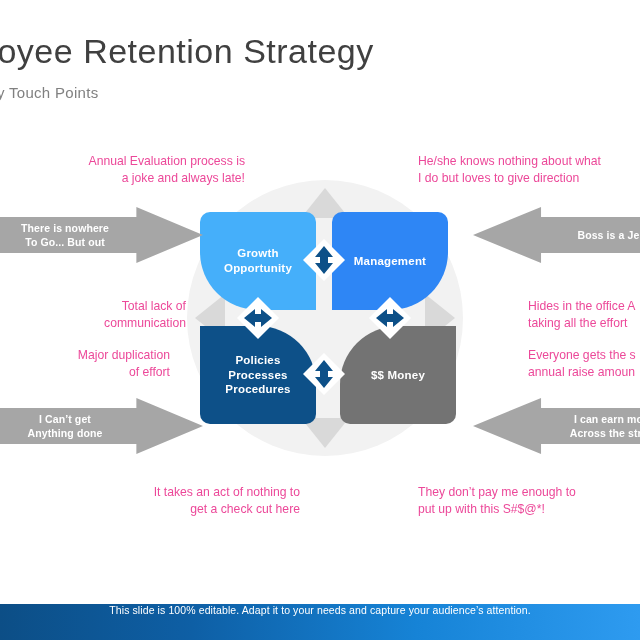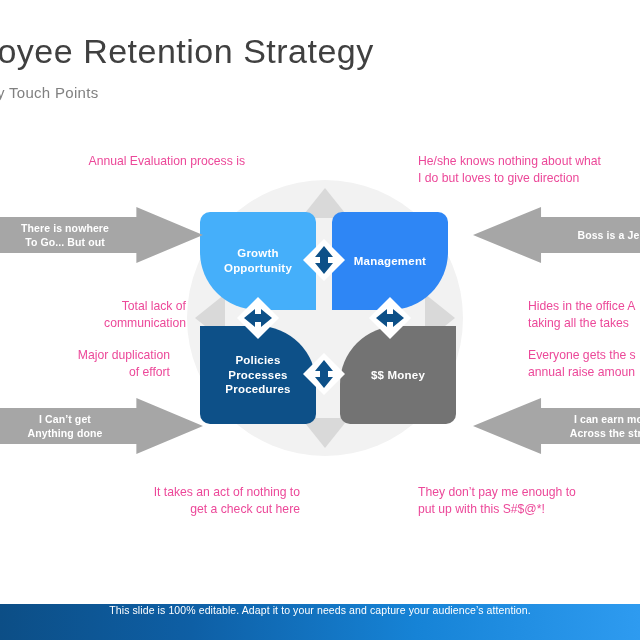--- a/index.html
+++ b/index.html
@@ -259,40 +259,41 @@
 
 <div class="callout left-point" id="callout-br">
   <span>
     <span>I can earn more</span><br>
     <span>Across the street</span>
   </span>
 </div>
 
 <div class="note right-align" id="note-top-left">
   <span>Annual Evaluation process is</span><br>
+  <span>a joke and always late!</span>
 </div>
 
 <div class="note left-align" id="note-top-right">
   <span>He/she knows nothing about what</span><br>
   <span>I do but loves to give direction</span>
 </div>
 
 <div class="note right-align" id="note-mid-left-1">
   <span>Total lack of</span><br>
   <span>communication</span>
 </div>
 
 <div class="note right-align" id="note-mid-left-2">
   <span>Major duplication</span><br>
   <span>of effort</span>
 </div>
 
 <div class="note left-align" id="note-mid-right-1">
   <span>Hides in the office A</span><br>
-  <span>taking all the takes</span>
+  <span>taking all the effort</span>
 </div>
 
 <div class="note left-align" id="note-mid-right-2">
   <span>Everyone gets the s</span><br>
   <span>annual raise amoun</span>
 </div>
 
 <div class="note right-align" id="note-bot-left">
   <span>It takes an act of nothing to</span><br>
   <span>get a check cut here</span>

